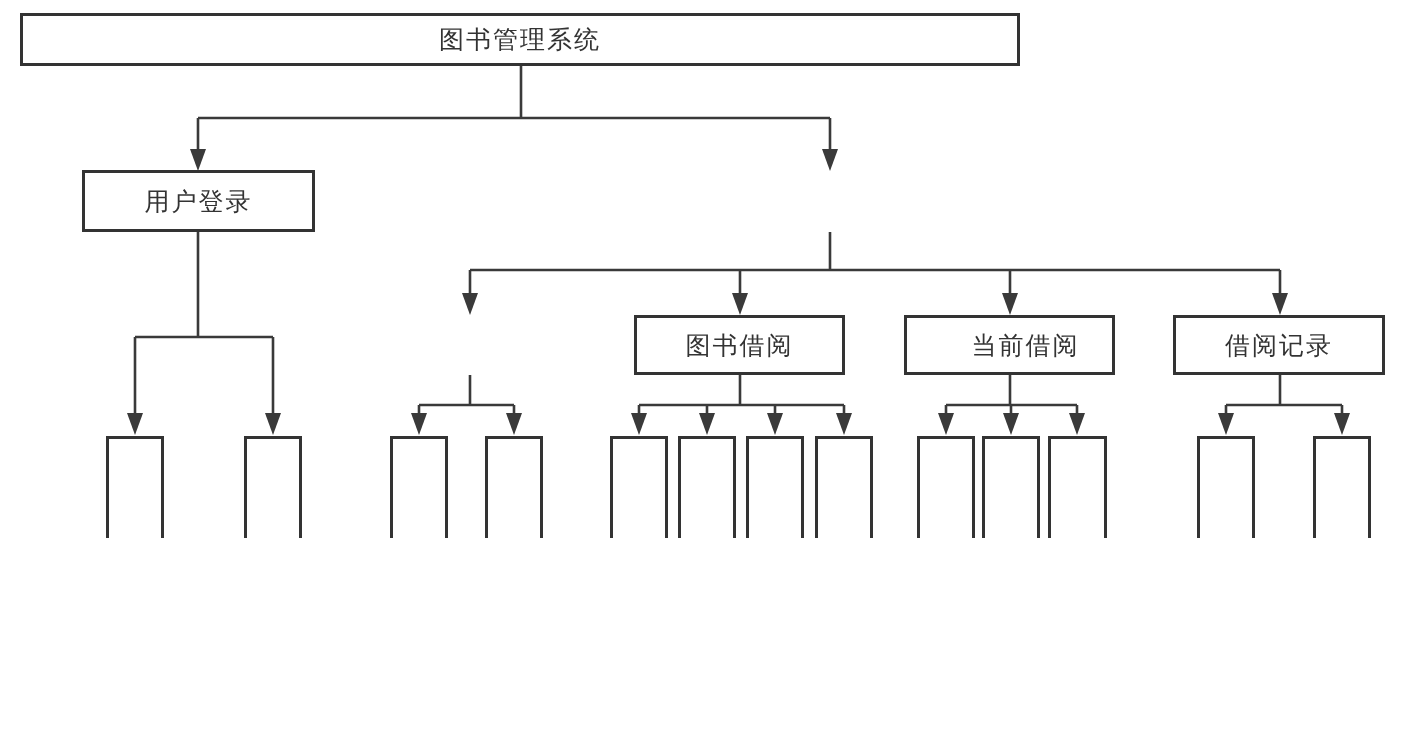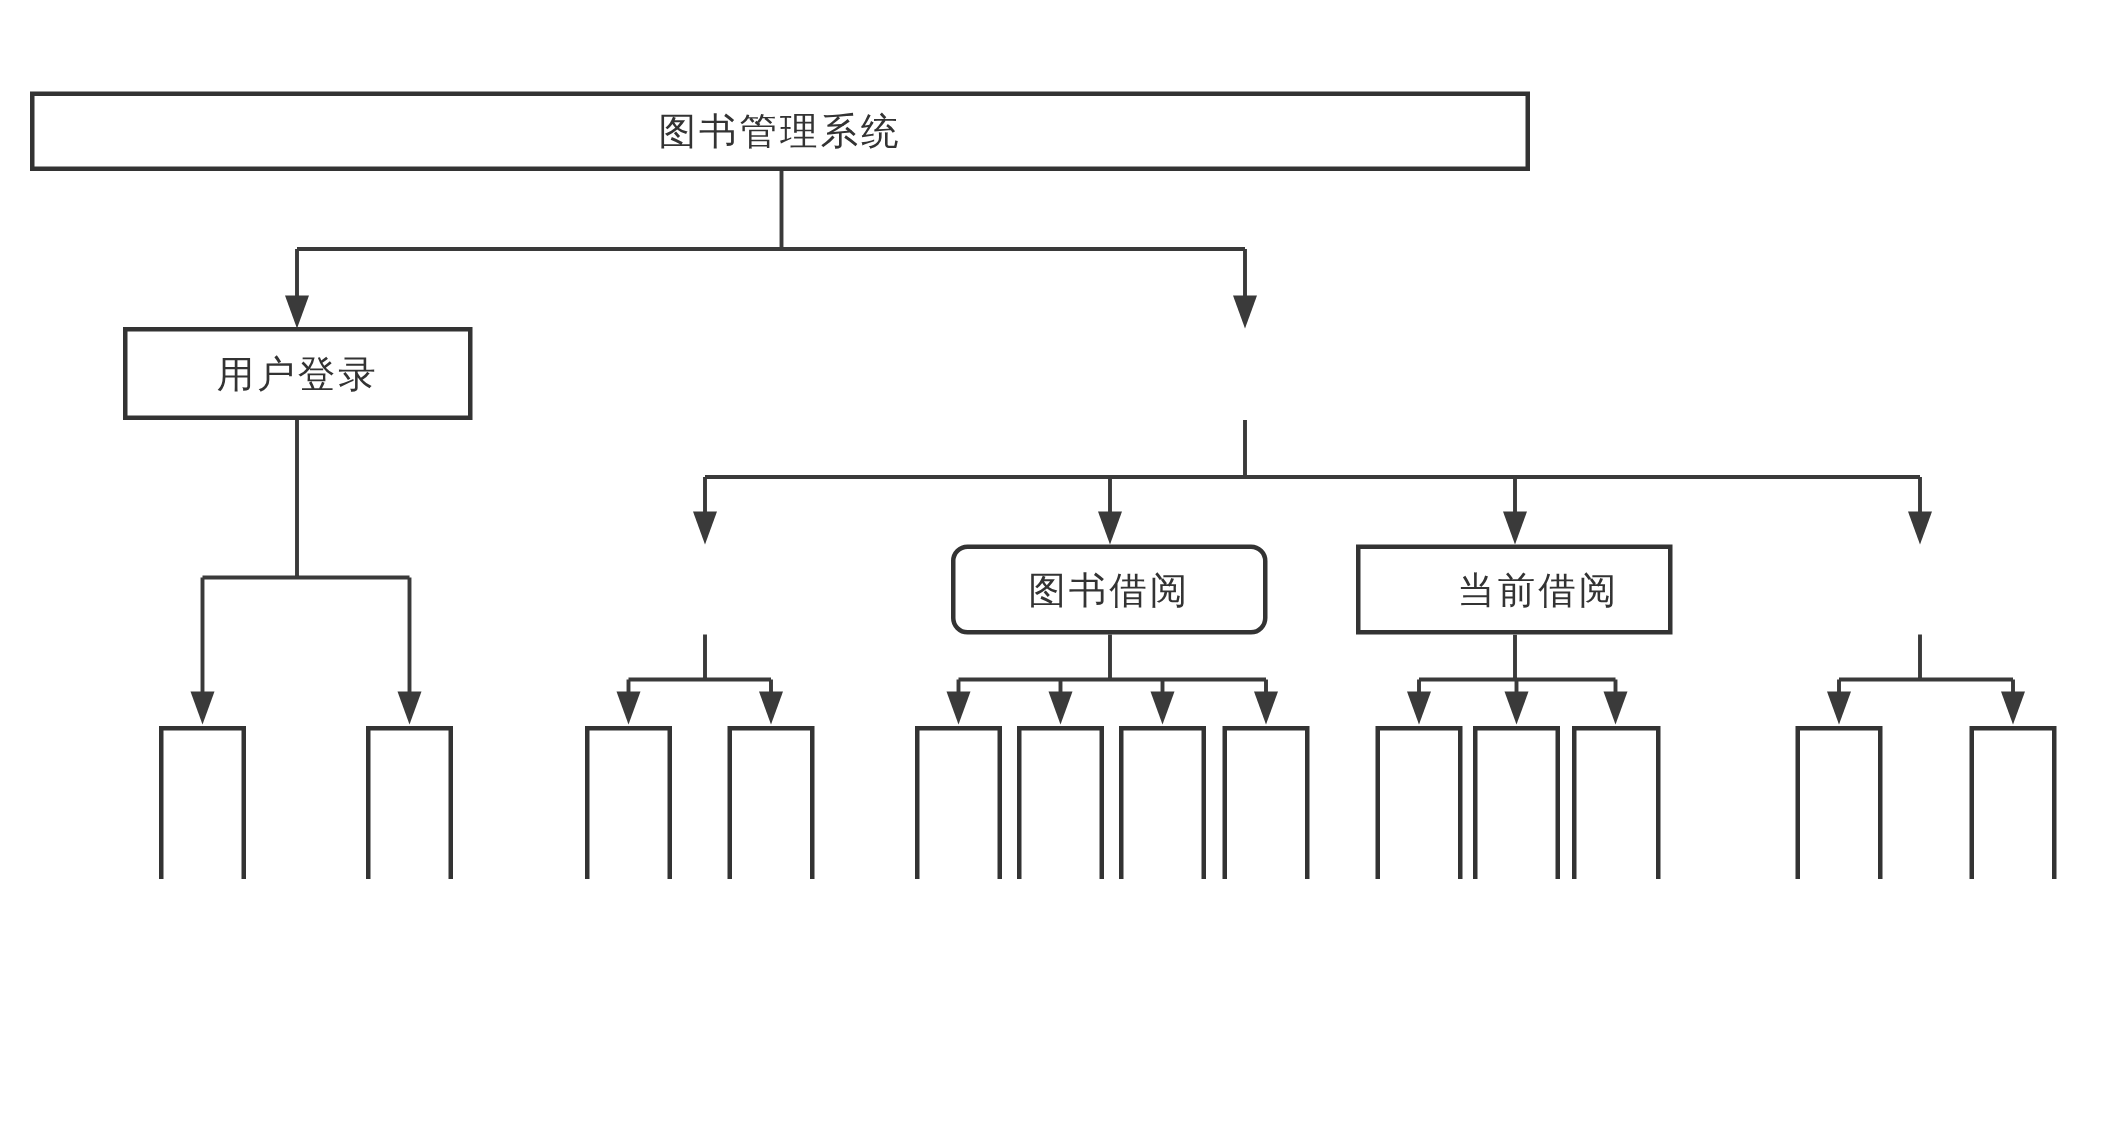--- a/index.html
+++ b/index.html
@@ -8,21 +8,20 @@
     background: #ffffff;
   }
   .canvas {
     position: relative;
     width: 1405px;
     height: 538px;
     background: #ffffff;
     font-family: Liberation Sans, sans-serif;
     color: #333333;
     overflow: hidden;
-    margin-top: 48px;
   }
   svg.connectors {
     position: absolute;
     left: 0;
     top: 0;
     width: 1405px;
     height: 747px;
     z-index: 1;
   }
   svg.connectors path {
@@ -124,25 +123,28 @@
   </svg>
 
   <div class="node" style="left:20px; top:13px; width:1000px; height:53px;">
     <span class="hlabel">图书管理系统</span>
   </div>
 
   <div class="node" style="left:82px; top:170px; width:233px; height:62px;">
     <span class="hlabel">用户登录</span>
   </div>
 
-  <div class="node" style="left:634px; top:315px; width:211px; height:60px;border-radius:11px;">
+  <div class="node" style="left:634px; top:315px; width:211px; height:60px;">
     <span class="hlabel">图书借阅</span>
   </div>
   <div class="node" style="left:904px; top:315px; width:211px; height:60px;padding-left:32px;">
     <span class="hlabel">当前借阅</span>
+  </div>
+  <div class="node" style="left:1173px; top:315px; width:212px; height:60px;">
+    <span class="hlabel">借阅记录</span>
   </div>
 
   <div class="node" style="left:106px; top:436px; width:58px; height:299px;">
     <span class="vlabel">用户登录</span>
   </div>
   <div class="node" style="left:244px; top:436px; width:58px; height:299px;">
     <span class="vlabel">注销登录</span>
   </div>
 
   <div class="node" style="left:390px; top:436px; width:58px; height:299px;">

